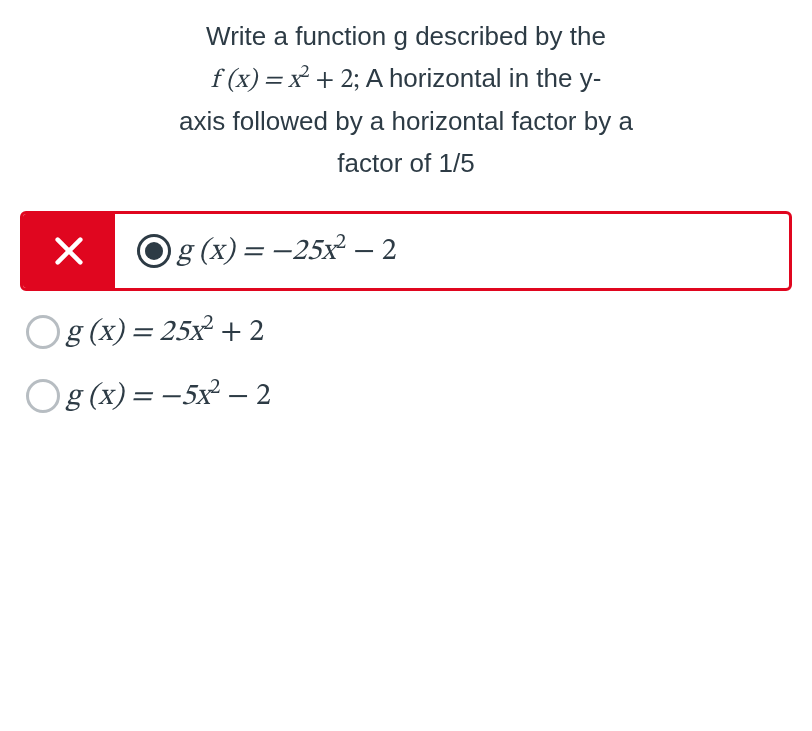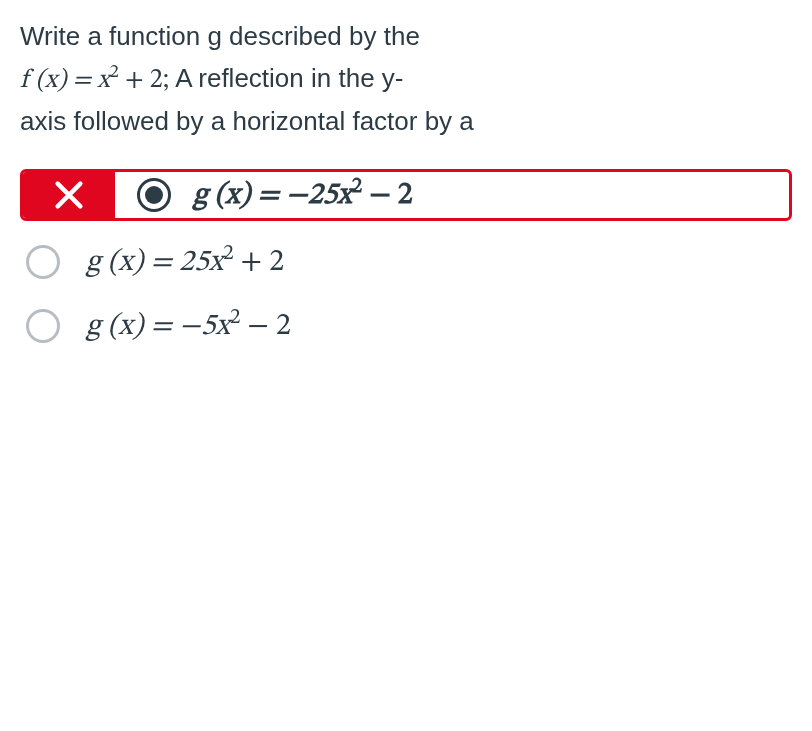--- a/index.html
+++ b/index.html
@@ -1,47 +1,48 @@
 <!DOCTYPE html>
 <html><head>
 <meta charset="utf-8">
 <style>
 * { margin:0; padding:0; box-sizing:border-box; }
 body { font-family:'Segoe UI',Arial,sans-serif; color:#2d3b45; font-size:26px; padding:18px 20px; width:812px; }
 .question { line-height:1.45; margin-bottom:28px; }
 .math { font-family:'Cambria Math','STIX Two Math',Georgia,serif; white-space:nowrap; }
 .math .sup { font-size:0.7em; vertical-align:super; line-height:0; }
-.line { margin-bottom:4px; font-size:26px; }
+.line { margin-bottom:4px; font-size:26px;text-align:center; }
 .opts { display:flex; flex-direction:column; gap:18px; }
 
 .opt-wrong { display:flex; align-items:stretch; border:3px solid #e0061f; border-radius:6px; overflow:hidden; }
 .wrong-badge { width:92px; background:#e0061f; display:flex; align-items:center; justify-content:center; }
 .wrong-badge svg { width:34px; height:34px; }
-.opt-wrong-body { flex:1; display:flex; align-items:center; gap:22px; padding:4px 22px;font-weight:bold; }
+.opt-wrong-body { flex:1; display:flex; align-items:center; gap:6px; padding:18px 22px; }
 
 .radio { flex:0 0 auto; width:34px; height:34px; border-radius:50%; border:3px solid #2d3b45; display:flex; align-items:center; justify-content:center; }
 .radio.sel::after { content:''; width:18px; height:18px; border-radius:50%; background:#2d3b45; }
 .radio.unsel { border-color:#b7bdc2; }
 
-.opt { display:flex; align-items:center; gap:26px; padding:4px 6px 4px 6px; }
+.opt { display:flex; align-items:center; gap:6px; padding:4px 6px 4px 6px; }
 .opt .math, .opt-wrong-body .math { font-size:30px; }
 
 .ital { font-style:italic; }
 </style>
 </head>
 <body>
 
 <div class="question">
   <div class="line">Write a function g described by the</div>
   <div class="line">
     <span class="math">
       <span class="ital"> f (x) = </span><span class="ital">x</span><span class="sup">2</span><span> + 2; </span>
-    </span><span>A reflection in the y-</span>
+    </span><span>A horizontal in the y-</span>
   </div>
   <div class="line">axis followed by a horizontal factor by a</div>
+  <div class="line">factor of 1/5</div>
 </div>
 
 <div class="opts">
 
   <div class="opt-wrong">
     <div class="wrong-badge">
       <svg viewBox="0 0 24 24">
           <path d="M4 4 L20 20 M20 4 L4 20" stroke="#fff" stroke-width="3.2" stroke-linecap="round" fill="none"></path>
         </svg>
     </div>

